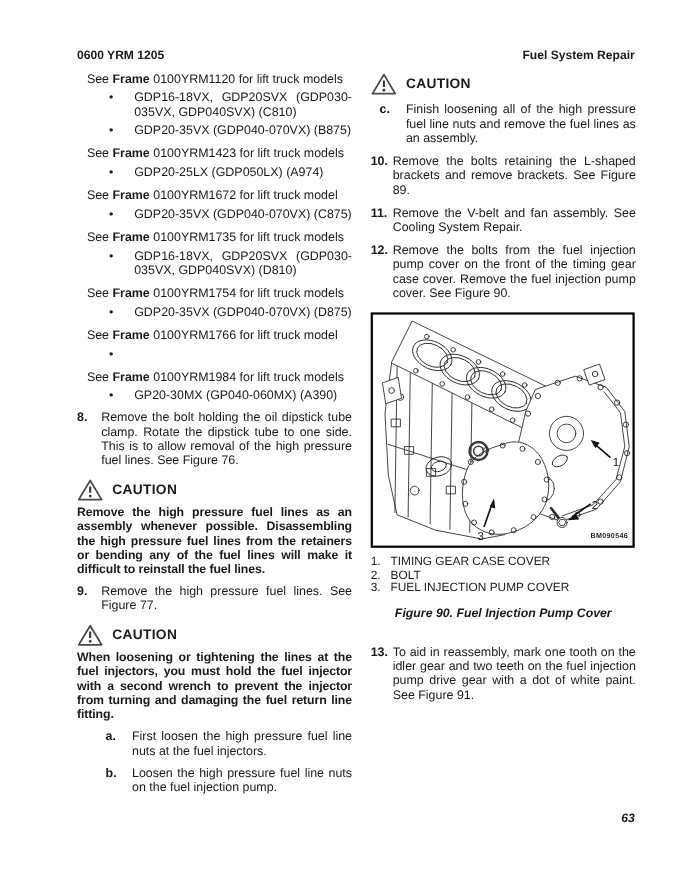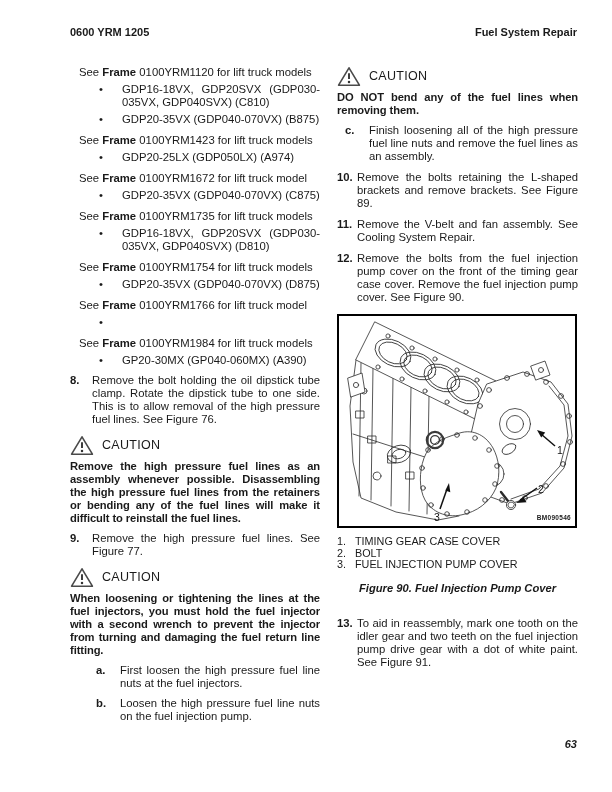--- a/index.html
+++ b/index.html
@@ -1,18 +1,18 @@
 <!DOCTYPE html>
 <html><head>
 <meta charset="utf-8">
 <style>
   html,body{margin:0;padding:0;background:#e8e8e8;}
   .page{position:relative;width:612px;height:792px;background:#ffffff;margin:0 auto;
         font-family:"Liberation Sans",sans-serif;color:#1a1a1a;overflow:hidden;}
-  .hdr{position:absolute;top:26px;font-size:11px;font-weight:bold;}
+  .hdr{position:absolute;top:45px;font-size:11px;font-weight:bold;}
   .hdr-left{left:70px;}
   .hdr-right{right:35px;}
   .col{position:absolute;width:250px;font-size:11.3px;line-height:13px;}
   .col-left{left:70px;top:64px;}
   .col-right{left:337px;top:64px;width:241px;}
   p{margin:0;}
   .frame-head{margin:8px 0 0 9px;white-space:pre-wrap;}
   .frame-head.first{margin-top:2px;}
   .frame-head b{font-weight:bold;text-align:center;}
   .bullet-row{display:flex;margin:4px 0 0 29px;}
@@ -22,21 +22,21 @@
   .step-num{flex:none;width:22px;font-weight:bold;}
   .step-num.wide{width:20px;}
   .step-body{flex:1;text-align:justify;}
   .sub-step{display:flex;margin:7px 0 0 26px;}
   .sub-step.shallow{margin-left:8px;}
   .sub-num{flex:none;width:24px;font-weight:bold;}
   .caution{margin-top:9px;}
   .caution.first-r{margin-top:2px;}
   .caution-head{display:flex;align-items:center;margin-bottom:4px;}
   .caution-icon{flex:none;width:24px;height:21px;margin-right:8px;}
-  .caution-title{font-weight:normal;font-size:12.5px;letter-spacing:.3px;}
+  .caution-title{font-weight:bold;font-size:12.5px;letter-spacing:.3px;}
   .caution-text{font-weight:bold;text-align:justify;font-size:11.2px;letter-spacing:-.1px;}
   .figure-box{position:relative;margin-top:10px;width:240px;height:214px;border:2px solid #000;
               box-sizing:border-box;background:#fff;}
   .figure-watermark{position:absolute;right:4px;bottom:2px;font-size:6.5px;font-weight:bold;
                     letter-spacing:.3px;color:#222;}
   .legend{margin-top:8px;font-size:10.8px;line-height:11.5px;}
   .legend-row{display:flex;}
   .legend-num{flex:none;width:18px;}
   .caption{margin-top:11px;text-align:center;font-weight:bold;font-style:italic;font-size:11.2px;}
   .step.last{margin-top:22px;}
@@ -152,21 +152,20 @@
       <div class="caution-head">
         <span class="caution-icon">
           <svg viewBox="0 0 24 21" width="24" height="21">
               <path d="M12 1.8 L22.4 19.2 L1.6 19.2 Z" fill="none" stroke="#4a4a4a" stroke-width="1.6" stroke-linejoin="round"></path>
               <line x1="12" y1="7.2" x2="12" y2="13" stroke="#333" stroke-width="1.9"></line>
               <circle cx="12" cy="16" r="1.25" fill="#333"></circle>
             </svg>
         </span>
         <span class="caution-title">CAUTION</span>
       </div>
-      <p class="caution-text">DO NOT bend any of the fuel lines when removing them.</p>
     </div>
 
     <div class="sub-step shallow">
         <span class="sub-num">c.</span>
         <span class="step-body">Finish loosening all of the high pressure fuel line nuts and remove the fuel lines as an assembly.</span>
       </div>
 
     <div class="step" style="margin-top:8px">
         <span class="step-num wide">10.</span>
         <span class="step-body">Remove the bolts retaining the L-shaped brackets and remove brackets. See Figure 89.</span>

